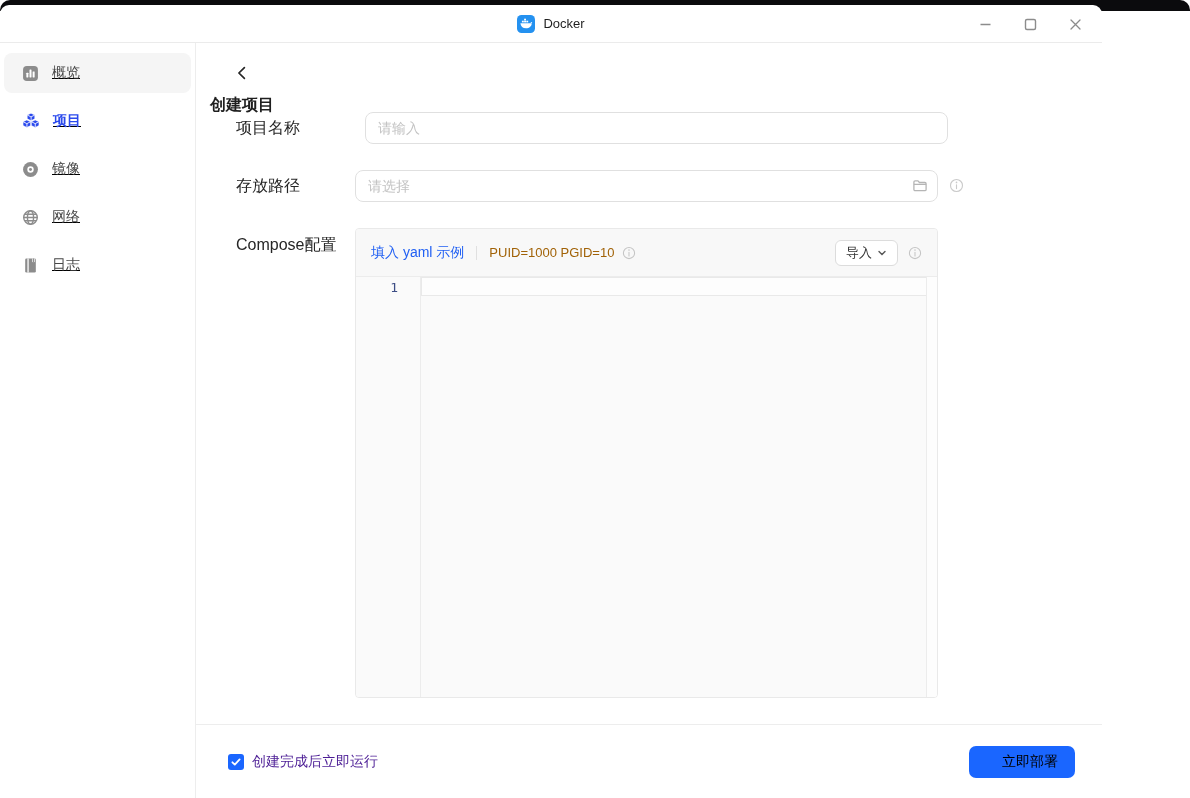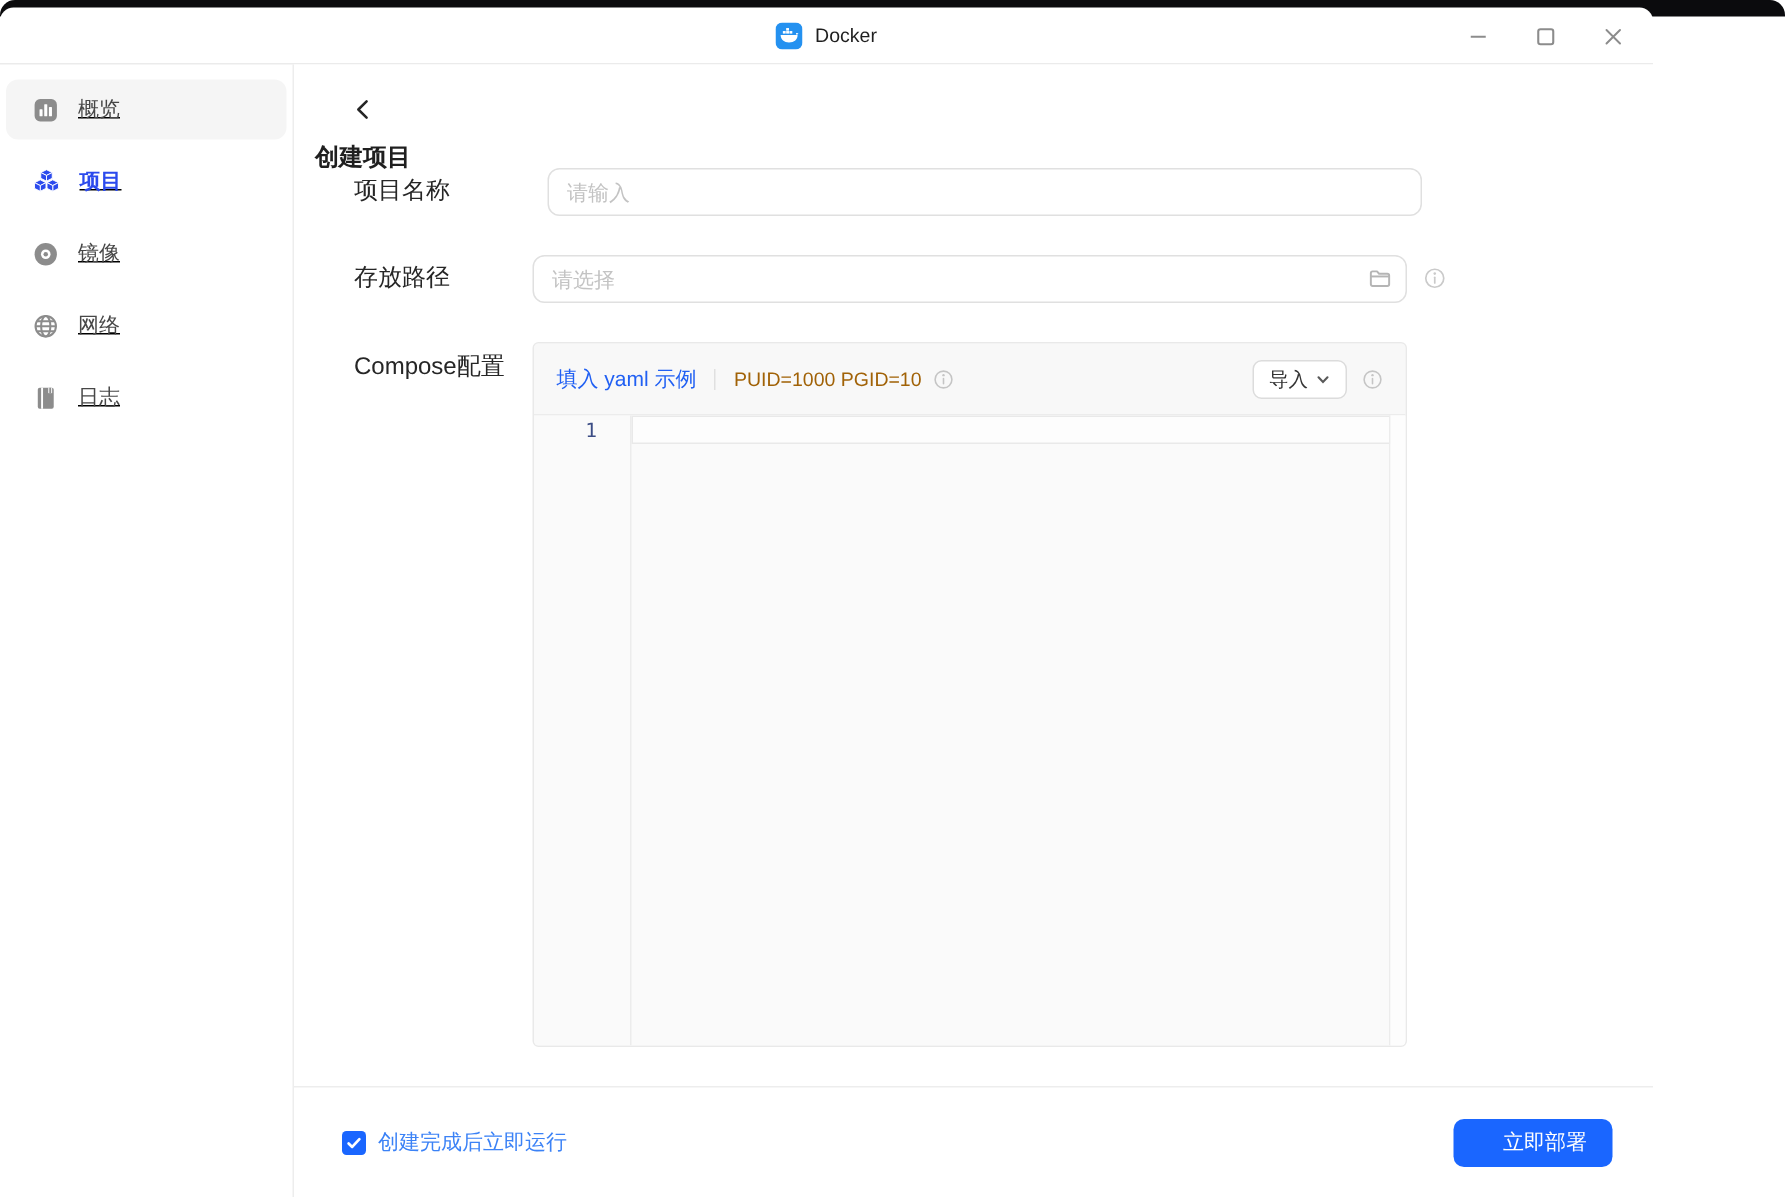--- a/index.html
+++ b/index.html
@@ -68,23 +68,23 @@
   .active-line { position:absolute; left:65px; top:0; width:506px; height:19px;
     background:#fdfdfd; border:1px solid #e9e9e9; }
   .scroll-sep { position:absolute; left:570px; top:0; bottom:0; width:1px; background:#ececec; }
   .scroll-track { position:absolute; left:571px; top:0; bottom:0; right:0; background:#fdfdfd; }
 
   
   .footer { position:absolute; left:0; right:0; bottom:0; height:74px; border-top:1px solid #ededed;
     display:flex; align-items:center; padding:0 27px 0 32px; }
   .checkbox { width:16px; height:16px; border-radius:3px; background:#1a66ff; display:flex;
     align-items:center; justify-content:center; cursor:pointer; flex:0 0 16px; }
-  .checkbox-label { margin-left:8px; font-size:14px; color:#3b82f6; }
+  .checkbox-label { margin-left:8px; font-size:14px; color:#4c1d95; }
   .footer-spacer { flex:1; }
-  .deploy-btn { width:106px; height:32px; background:#1a66ff; color:#ffffff; border:none; border-radius:7px;
+  .deploy-btn { width:106px; height:32px; background:#1a66ff; color:#000000; border:none; border-radius:7px;
     font-size:14px; font-family:inherit; cursor:pointer; display:flex; align-items:center; justify-content:center;padding-left:16px; }
 </style>
 </head>
 <body>
 
 <div class="top-strip"></div>
 
 <div class="window">
 
   <div class="titlebar">

